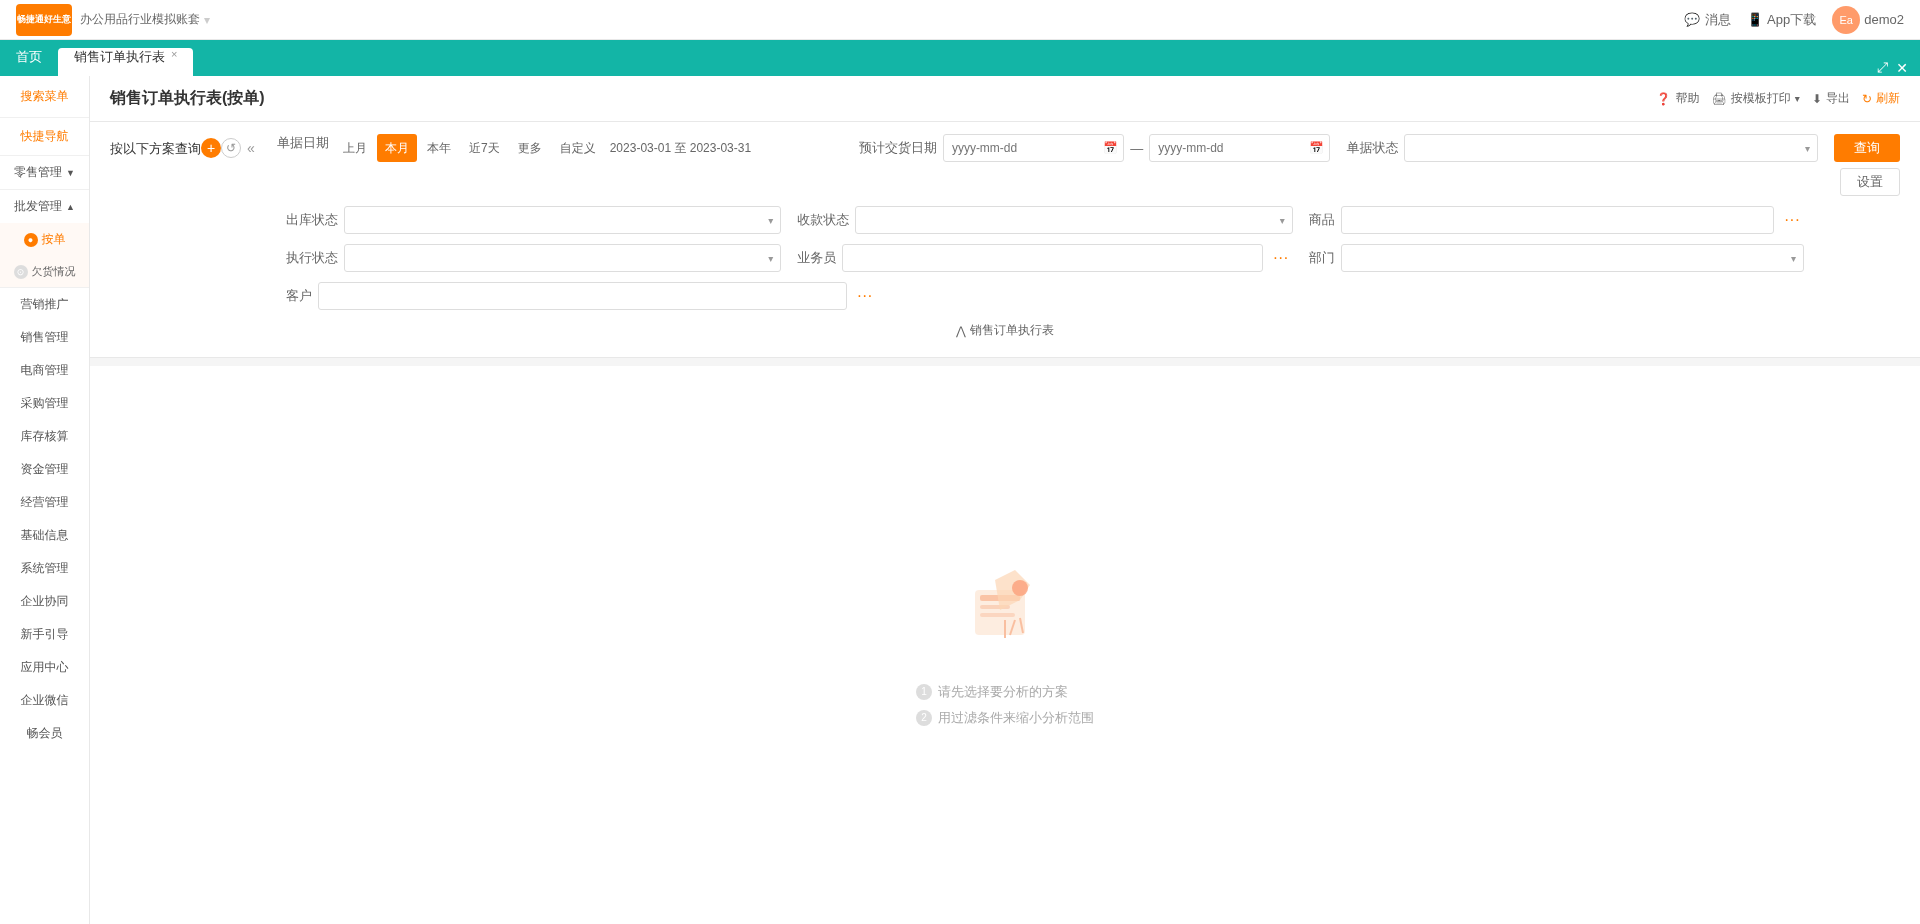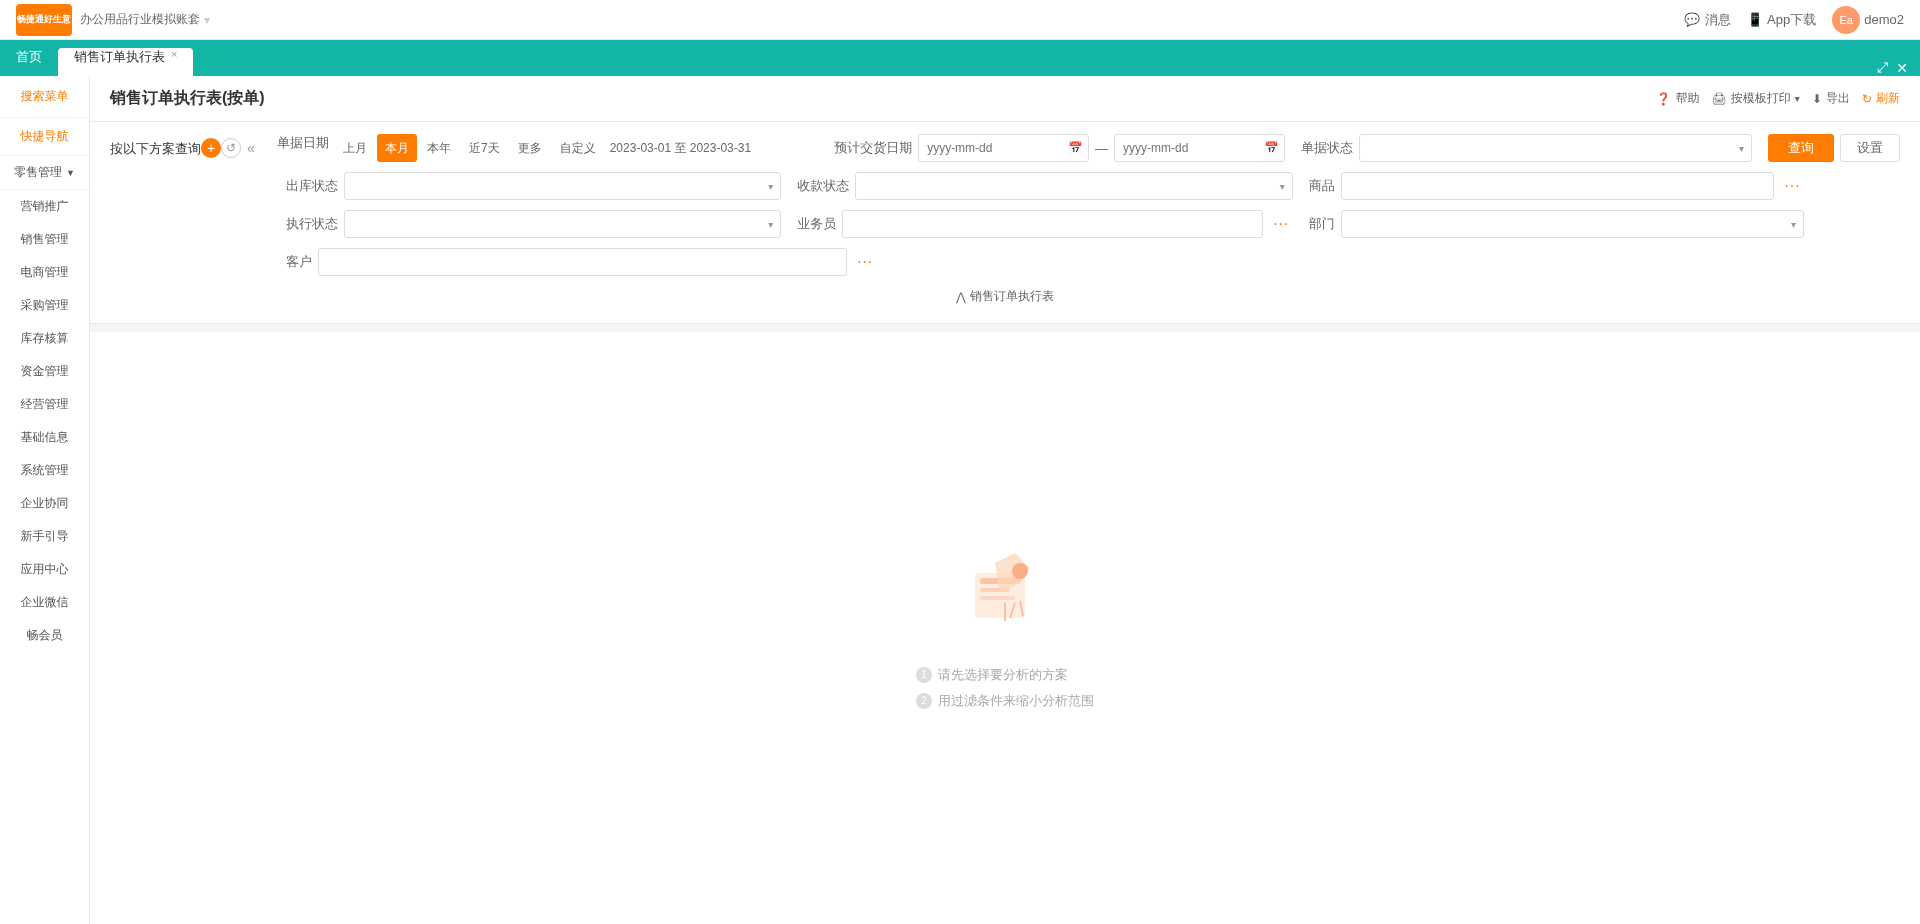--- a/index.html
+++ b/index.html
@@ -58,21 +58,21 @@
     .filter-select-arrow { position: absolute; right: 8px; top: 50%; transform: translateY(-50%); color: #999; font-size: 10px; pointer-events: none; }
     .date-btn { height: 28px; padding: 0 8px; border: none; background: none; font-size: 12px; color: #666; cursor: pointer; white-space: nowrap; }
     .date-btn.active { background: #ff7c00; color: #fff; border-radius: 3px; }
     .date-input-wrapper { flex: 1; position: relative; }
     .date-input-wrapper input { width: 100%; height: 28px; border: 1px solid #ddd; border-radius: 3px; padding: 0 24px 0 8px; font-size: 12px; color: #ccc; background: #fff; outline: none; }
     .date-input-icon { position: absolute; right: 6px; top: 50%; transform: translateY(-50%); color: #ff7c00; font-size: 12px; pointer-events: none; }
     .date-separator { color: #666; }
 
     .dots-btn { color: #ff7c00; font-size: 16px; cursor: pointer; padding: 0 4px; }
 
-    .action-btns { display: flex; flex-direction: row; gap: 6px; align-items: flex-end; justify-content: flex-start; }
+    .action-btns { display: flex; flex-direction: column; gap: 6px; align-items: flex-end; justify-content: flex-start; }
     .btn-query { background: #ff7c00; color: #fff; border: none; border-radius: 3px; height: 28px; padding: 0 20px; font-size: 13px; cursor: pointer; }
     .btn-settings { border: 1px solid #ddd; background: #fff; color: #666; border-radius: 3px; height: 28px; padding: 0 16px; font-size: 13px; cursor: pointer; }
 
     .collapse-more { display: flex; justify-content: center; padding: 6px 0; }
     .collapse-btn { color: #666; font-size: 12px; cursor: pointer; display: flex; align-items: center; gap: 4px; }
 
     
     .empty-state { flex: 1; display: flex; flex-direction: column; align-items: center; justify-content: center; background: #fff; margin-top: 8px; }
     .empty-tips { color: #aaa; font-size: 13px; line-height: 2; }
     .empty-tips .tip-item { display: flex; align-items: center; gap: 6px; }
@@ -128,20 +128,36 @@
     <div class="sidebar-search">
       <div class="sidebar-search-btn">搜索菜单</div>
     </div>
     <div class="sidebar-nav">
       <div class="sidebar-nav-label">快捷导航</div>
     </div>
     <div class="sidebar-section">
       <div class="sidebar-section-title">
         <span>零售管理</span>
         <span style="font-size:9px;">▼</span>
+      </div>
+    </div>
+    <div class="sidebar-section">
+      <div class="sidebar-section-title">
+        <span>批发管理</span>
+        <span style="font-size:9px;">▲</span>
+      </div>
+      <div class="sidebar-submenu">
+        <div class="sidebar-submenu-item">
+          <div class="submenu-dot">●</div>
+          <span style="color:#ff7c00;">按单</span>
+        </div>
+        <div class="sidebar-submenu-item">
+          <div class="submenu-dot" style="background:#ddd;">⊙</div>
+          <span style="color:#666;font-size:11px;">欠货情况</span>
+        </div>
       </div>
     </div>
     <div class="sidebar-item">
       <span>营销推广</span>
     </div>
     <div class="sidebar-item">
       <span>销售管理</span>
     </div>
     <div class="sidebar-item">
       <span>电商管理</span>

